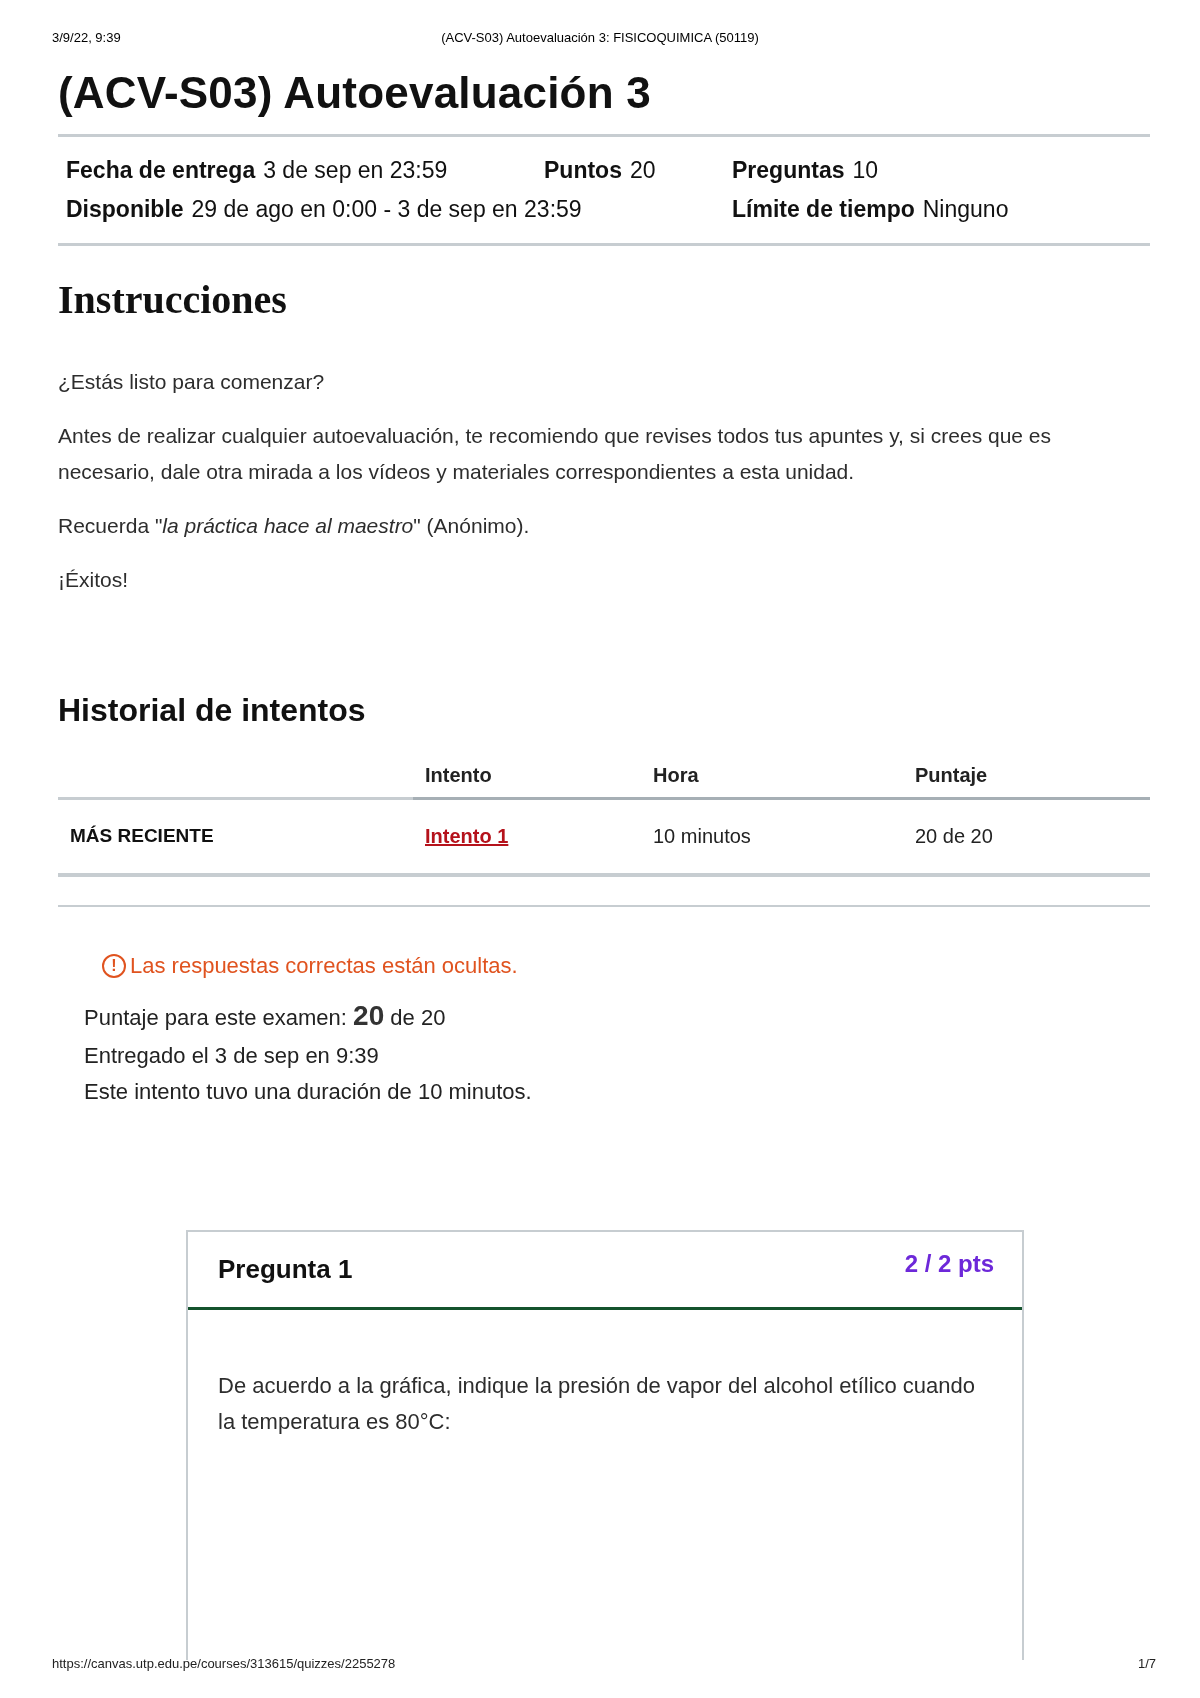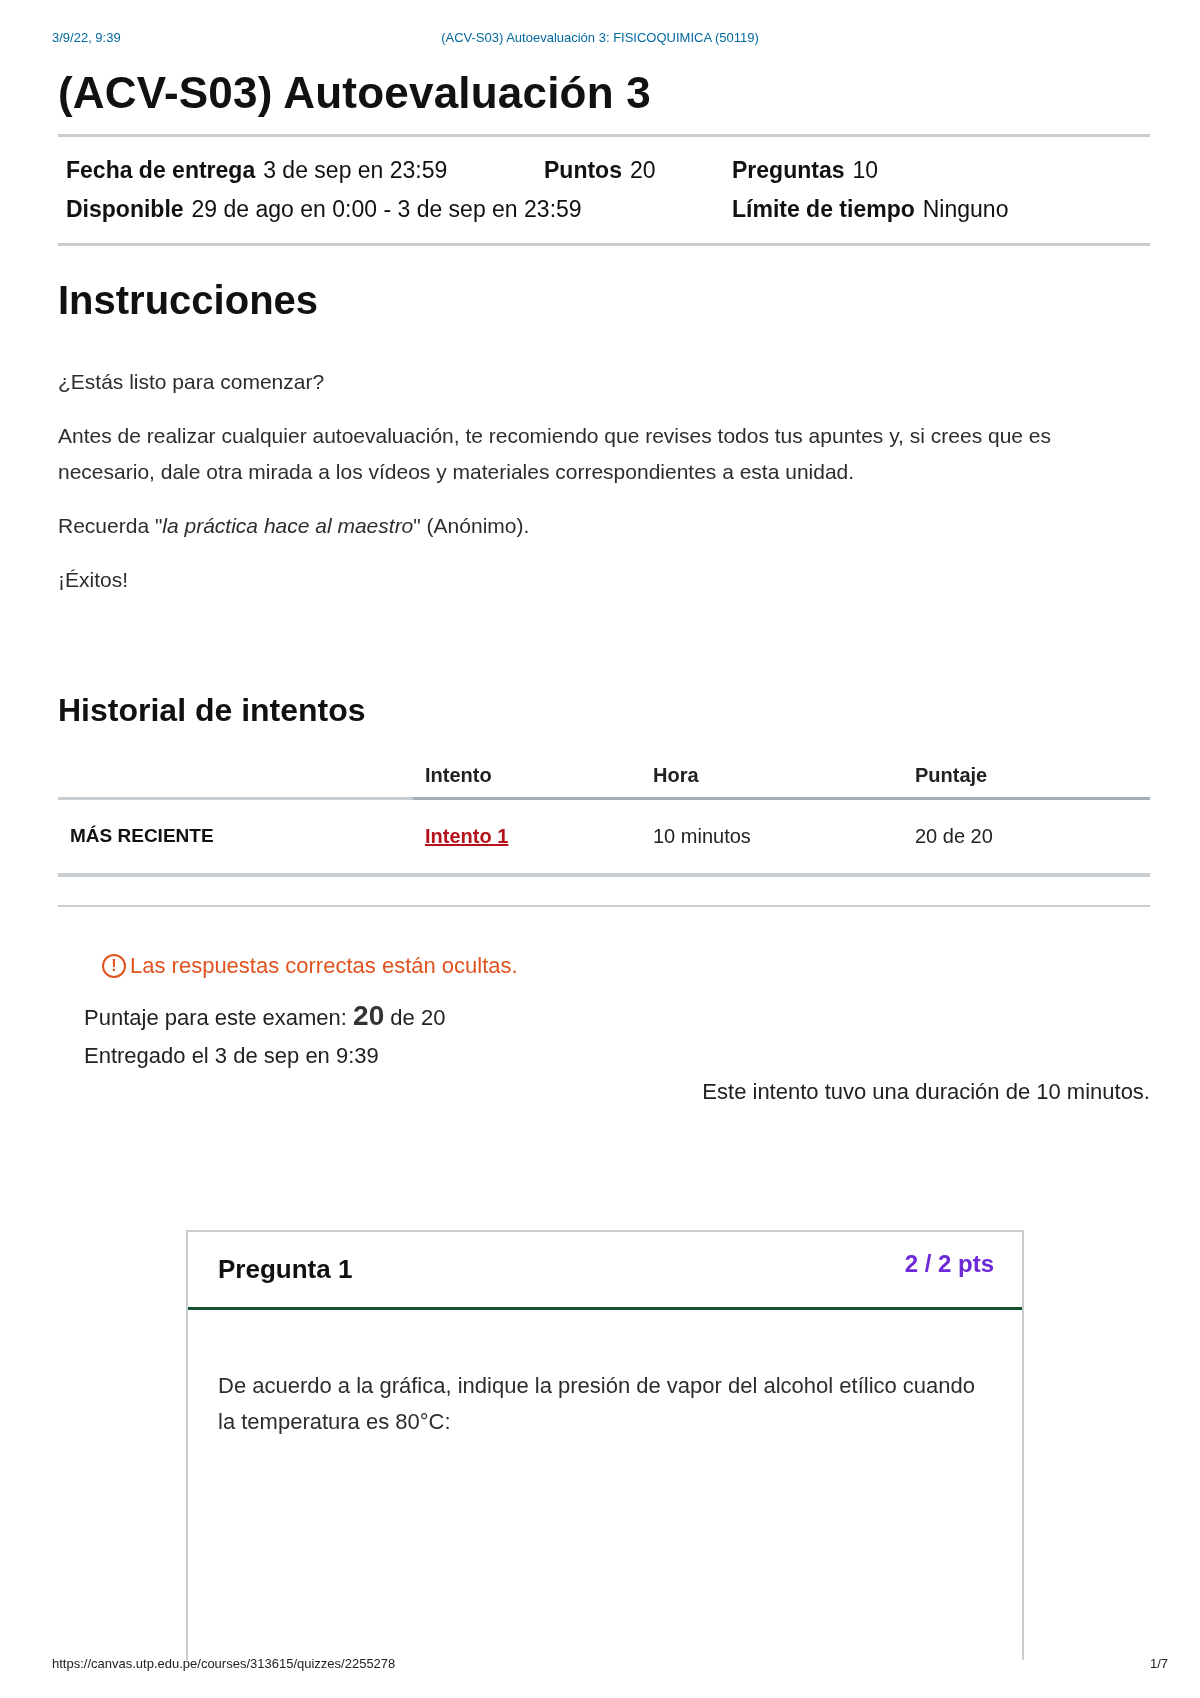--- a/index.html
+++ b/index.html
@@ -1,39 +1,39 @@
 <!DOCTYPE html>
 <html><head>
   <meta charset="utf-8">
   <style>
     * { box-sizing: border-box; margin: 0; padding: 0; }
     html, body { width: 1200px; height: 1698px; background: #ffffff; overflow: hidden; }
     body { position: relative; font-family: "Liberation Sans", "DejaVu Sans", sans-serif; color: #2d3b45; }
 
-    .print-header { position: absolute; top: 30px; left: 0; width: 1200px; height: 20px; font-size: 13px; color: #0369a1; }
+    .print-header { position: absolute; top: 30px; left: 0; width: 1200px; height: 20px; font-size: 13px; color: #000000; }
     .print-header .date { position: absolute; left: 52px; top: 0; }
     .print-header .doc-title { position: absolute; left: 0; width: 1200px; text-align: center; top: 0; }
 
     .print-footer { position: absolute; top: 1656px; left: 0; width: 1200px; height: 20px; font-size: 13px; color: #222; }
     .print-footer .url { position: absolute; left: 52px; }
-    .print-footer .page { position: absolute; right: 32px; }
+    .print-footer .page { position: absolute; right: 44px; }
 
     .content { position: absolute; left: 58px; top: 64px; width: 1092px; }
 
     h1.quiz-title { font-size: 44px; font-weight: bold; color: #111; line-height: 54px; margin-top: 2px; letter-spacing: 0.2px; }
 
     .rule { height: 3px; background: #c7cdd1; }
     .rule.top { margin-top: 14px; }
 
     .details { padding: 14px 0 14px 8px; }
     .details .row { display: flex; font-size: 23px; line-height: 39px; color: #111; }
     .details .lbl { font-weight: bold; margin-right: 8px; }
     .details .item { white-space: nowrap; }
 
-    h2.instructions-title { font-size: 40px; font-weight: bold; color: #111; margin-top: 30px; line-height: 48px; }
+    h2.instructions-title { font-size: 40px; font-weight: bold; color: #111; margin-top: 30px; line-height: 48px; font-family: Liberation Serif, serif; }
 
     .instructions { margin-top: 40px; font-size: 21px; line-height: 36px; color: #2d2d2d; }
     .instructions p { margin-bottom: 18px; }
     .instructions b { color: #111; }
 
     h3.history-title { font-size: 32px; font-weight: bold; color: #111; margin-top: 92px; line-height: 40px; }
 
     table.history { width: 100%; border-collapse: collapse; margin-top: 28px; font-size: 20px; color: #222; }
     table.history th { text-align: left; font-weight: bold; padding: 4px 12px 8px 12px; border-bottom: 3px solid #c7cdd1; height: 40px; }
     table.history th.c-intento, table.history th.c-hora, table.history th.c-puntaje { border-bottom-color: #a6afb5; }
@@ -41,21 +41,21 @@
     table.history td.label { font-weight: bold; font-size: 19px; color: #111; }
     .attempt-link { color: #b5121b; font-weight: bold; text-decoration: underline; text-decoration-thickness: 2px; }
 
     .divider { height: 2px; background: #c7cdd1; margin-top: 28px; }
 
     .alert { margin-top: 46px; margin-left: 44px; font-size: 22px; color: #e0531f; display: flex; align-items: center; }
     .alert .icon { width: 24px; height: 24px; border: 2px solid #e0531f; border-radius: 50%; display: inline-flex; align-items: center; justify-content: center; font-size: 16px; font-weight: bold; margin-right: 4px; line-height: 1; }
 
     .summary { margin-left: 26px; margin-top: 18px; font-size: 22px; color: #222; line-height: 38px; }
     .summary .score { font-size: 28px; font-weight: bold; color: #333; }
-    .summary div.l3 { line-height: 34px; text-align: right; }
+    .summary div.l3 { line-height: 34px; }
 
     .question { position: absolute; left: 186px; top: 1230px; width: 838px; height: 430px; border: 2px solid #c7cdd1; border-bottom: none; }
     .question .qhead { height: 78px; border-bottom: 3px solid #14532d; position: relative; }
     .question .qtitle { position: absolute; left: 30px; top: 22px; font-size: 26px; font-weight: bold; color: #111; }
     .question .qpts { position: absolute; right: 28px; top: 18px; font-size: 24px; font-weight: bold; color: #6d28d9; }
     .question .qbody { padding: 58px 30px 0 30px; font-size: 22px; line-height: 36px; color: #2d2d2d; }
   </style>
 </head>
 <body>
 

